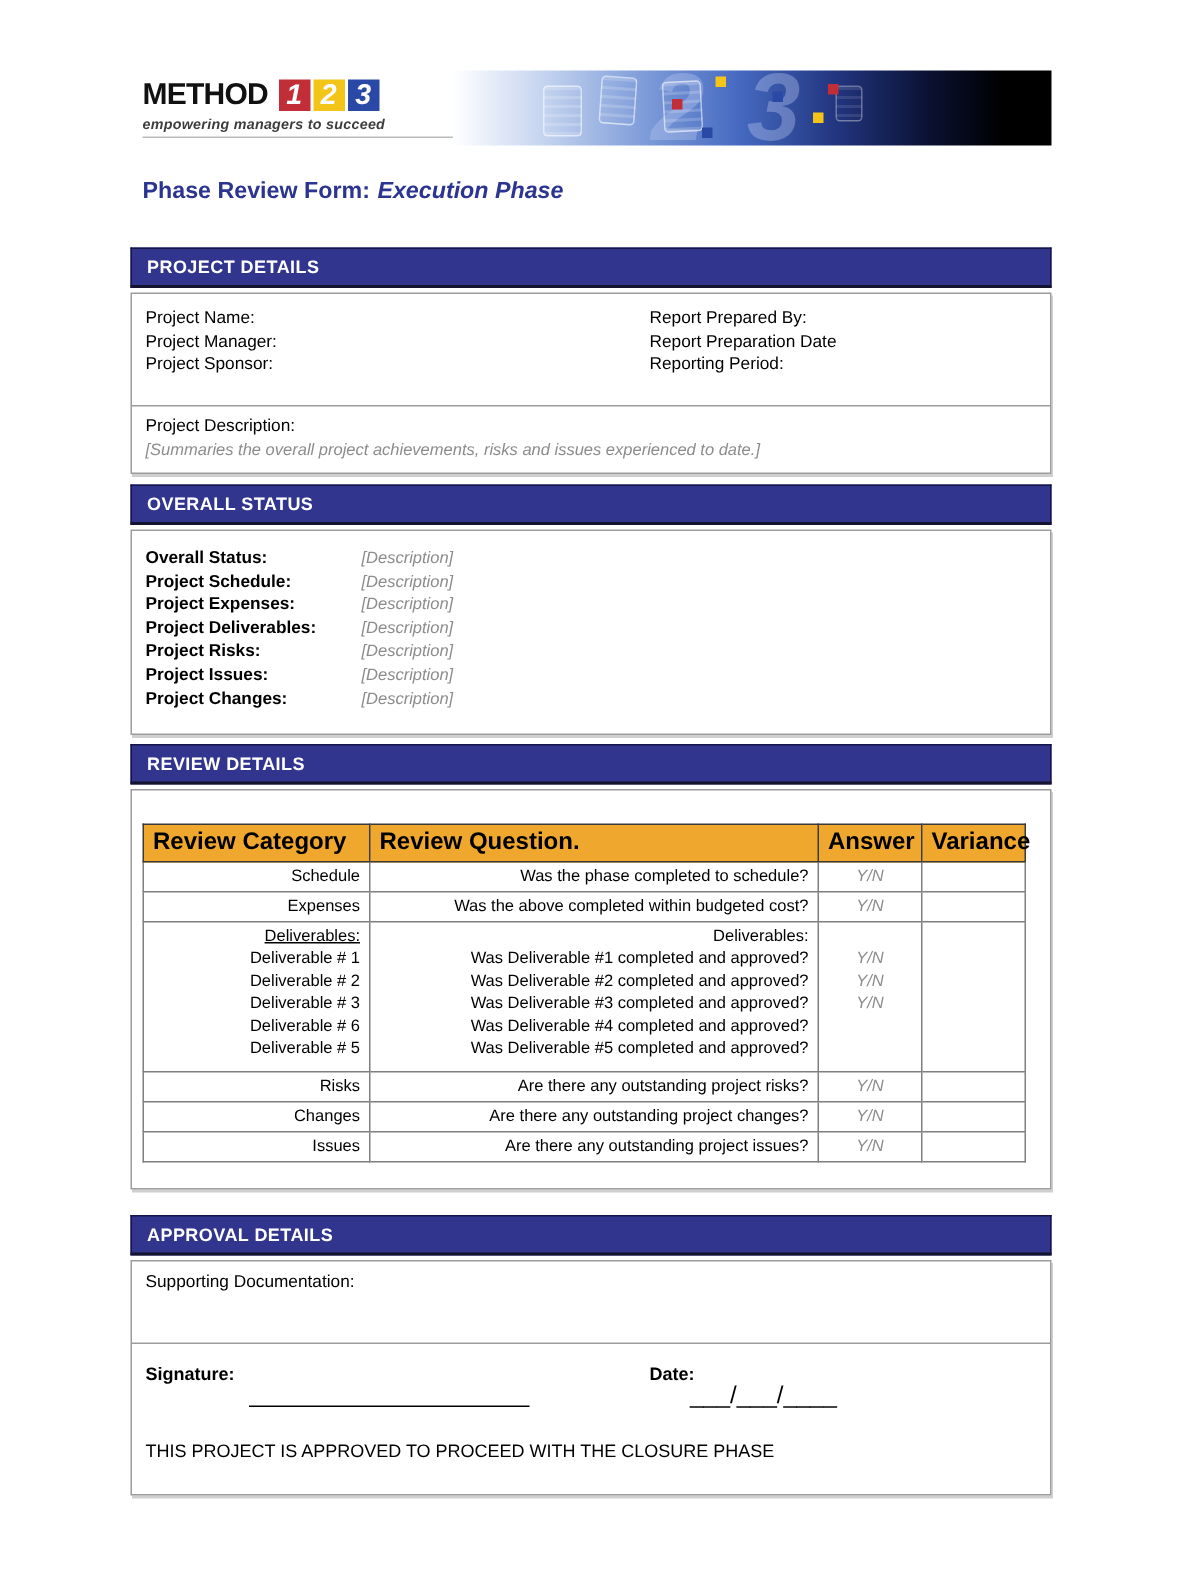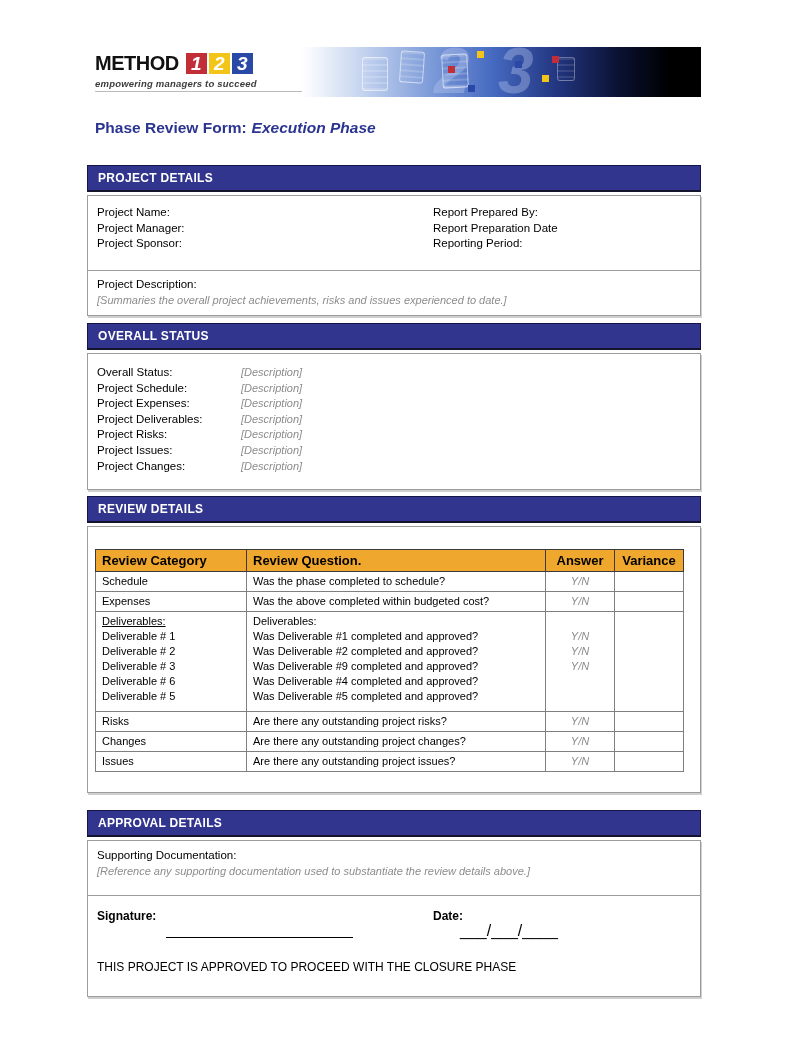--- a/index.html
+++ b/index.html
@@ -42,29 +42,29 @@
   .placeholder { color:var(--placeholder-text,#8C8C8C); font-style:italic; font-size:11px; }
 
   
   .pd-fields { position:relative; height:75px; border-bottom:1px solid #9c9c9c; padding:9px 0 0 9px; }
   .pd-col-right { position:absolute; left:345px; top:9px; }
   .pd-desc { padding:6px 9px 0 9px; }
 
   
   .status-body { padding:11px 0 0 9px; }
   .s-row { display:flex; }
-  .s-label { width:144px; }
+  .s-label { width:144px;font-weight:bold; }
 
   
   table.review { position:absolute; left:7px; top:22px; width:588px; border-collapse:collapse; font-size:11px; table-layout:fixed; }
   table.review { border:1px solid #3a3a3a; }
   .review th { background:var(--table-header-bg,#EFA72D); border:1px solid #3a3a3a; font-weight:bold;
-    text-align:left; padding:3px 6px; font-size:13px; height:20px; }
+    text-align:left; padding:3px 6px; font-size:16px; height:20px; }
   .review th.c { text-align:center; }
-  .review td { border:1px solid #7f7f7f; padding:2px 6px; vertical-align:top; line-height:15px; }
+  .review td { border:1px solid #7f7f7f; padding:2px 6px; vertical-align:top; line-height:15px;text-align:right; }
   .review tr.simple td { height:20px; vertical-align:middle; }
   .review tr.tall td { height:100px; }
   .review td.ans { text-align:center; }
   .yn { color:var(--placeholder-text,#8C8C8C); font-style:italic; display:block; line-height:15px; }
   .cell-line { display:block; line-height:15px; }
   .u { text-decoration:underline; }
   .spacer-line { display:block; height:15px; }
 
   
   .ap-doc { height:55px; border-bottom:1px solid #9c9c9c; padding:7px 9px 0 9px; }
@@ -215,21 +215,21 @@
           <span class="cell-line">Deliverable # 1</span>
           <span class="cell-line">Deliverable # 2</span>
           <span class="cell-line">Deliverable # 3</span>
           <span class="cell-line">Deliverable # 6</span>
           <span class="cell-line">Deliverable # 5</span>
         </td>
         <td>
           <span class="cell-line">Deliverables:</span>
           <span class="cell-line">Was Deliverable #1 completed and approved?</span>
           <span class="cell-line">Was Deliverable #2 completed and approved?</span>
-          <span class="cell-line">Was Deliverable #9 completed and approved?</span>
+          <span class="cell-line">Was Deliverable #3 completed and approved?</span>
           <span class="cell-line">Was Deliverable #4 completed and approved?</span>
           <span class="cell-line">Was Deliverable #5 completed and approved?</span>
         </td>
         <td class="ans">
           <span class="spacer-line"></span>
           <span class="yn">Y/N</span>
           <span class="yn">Y/N</span>
           <span class="yn">Y/N</span>
         </td>
         <td></td>
@@ -261,21 +261,20 @@
     </tbody>
       </table>
   </div>
 
   <div class="bar" style="top:810px;">
     <span>APPROVAL DETAILS</span>
   </div>
   <div class="box" style="top:840px; height:157px;">
     <div class="ap-doc txt">
       <div>Supporting Documentation:</div>
-      <div class="placeholder">[Reference any supporting documentation used to substantiate the review details above.]</div>
     </div>
     <div class="ap-sign">
       <span class="sig-label">Signature:</span>
       <span class="date-label">Date:</span>
       <span class="sig-line"></span>
       <span class="date-value">___/___/____</span>
       <div class="approval-statement">THIS PROJECT IS APPROVED TO PROCEED WITH THE CLOSURE PHASE</div>
     </div>
   </div>
 

